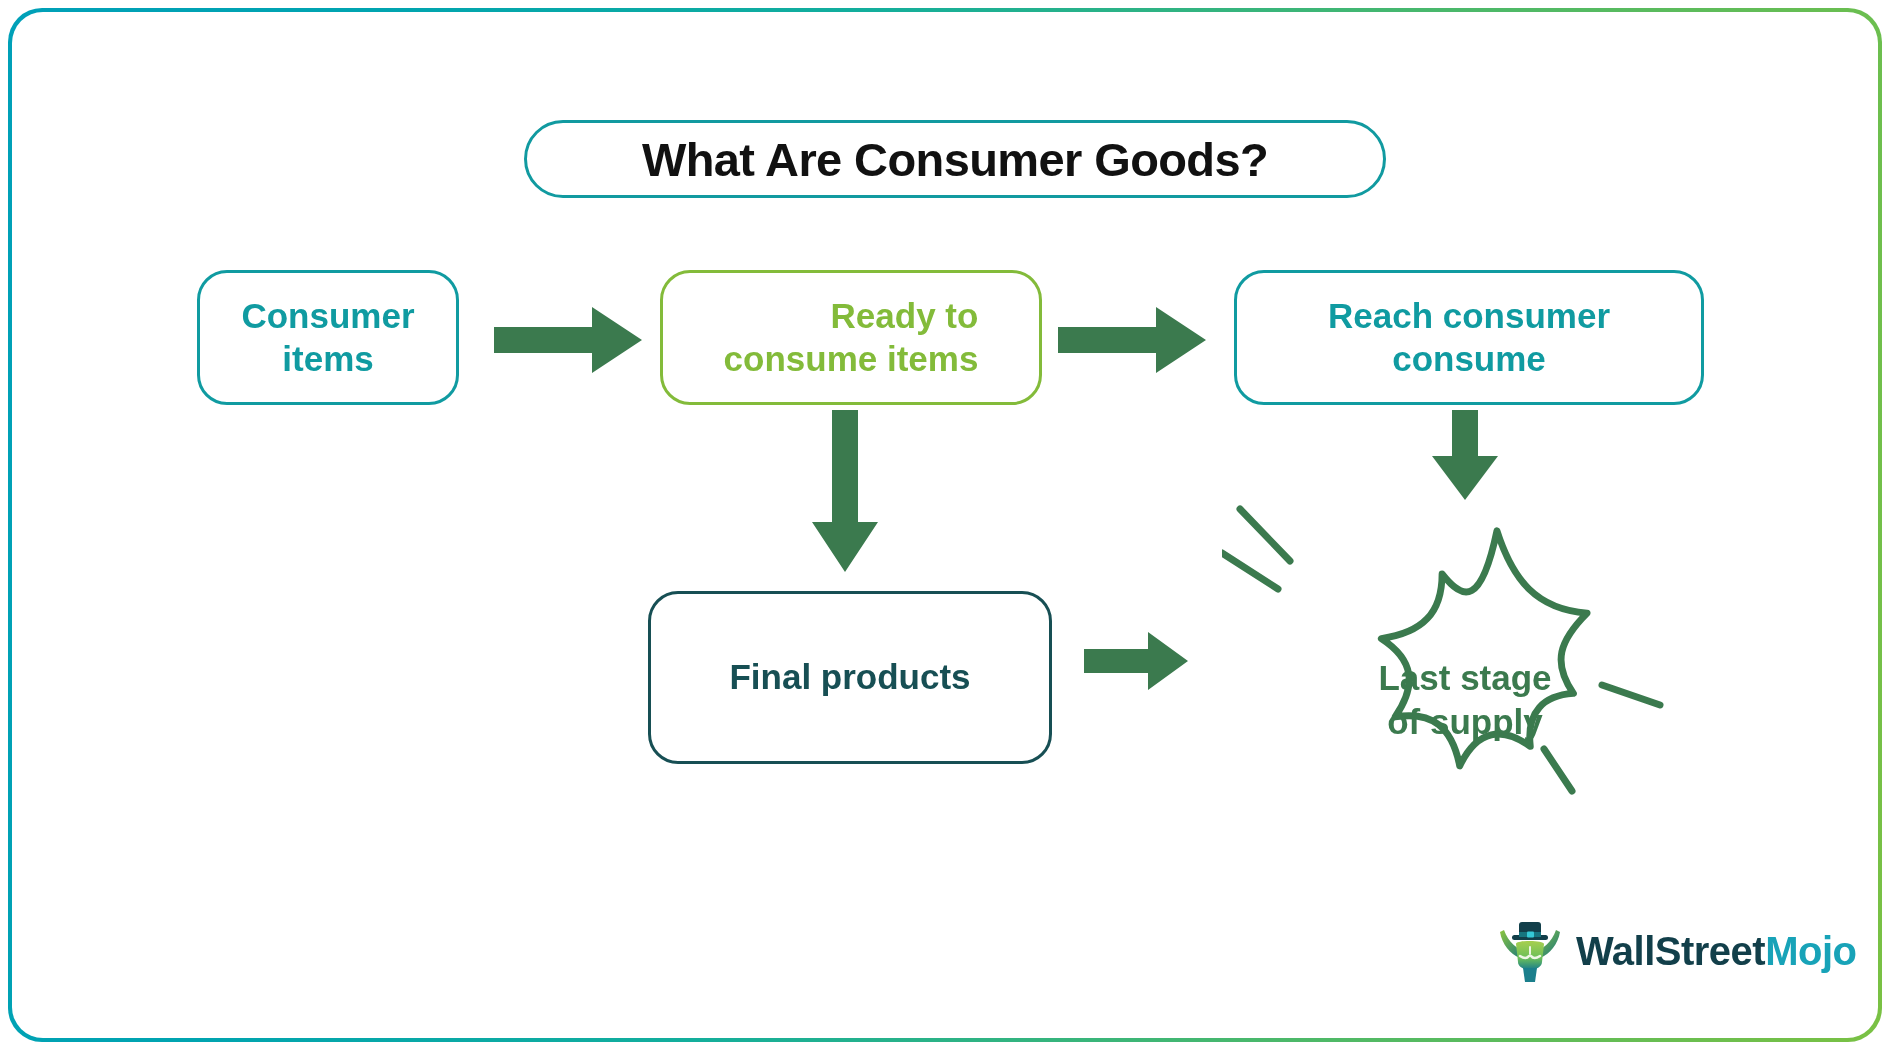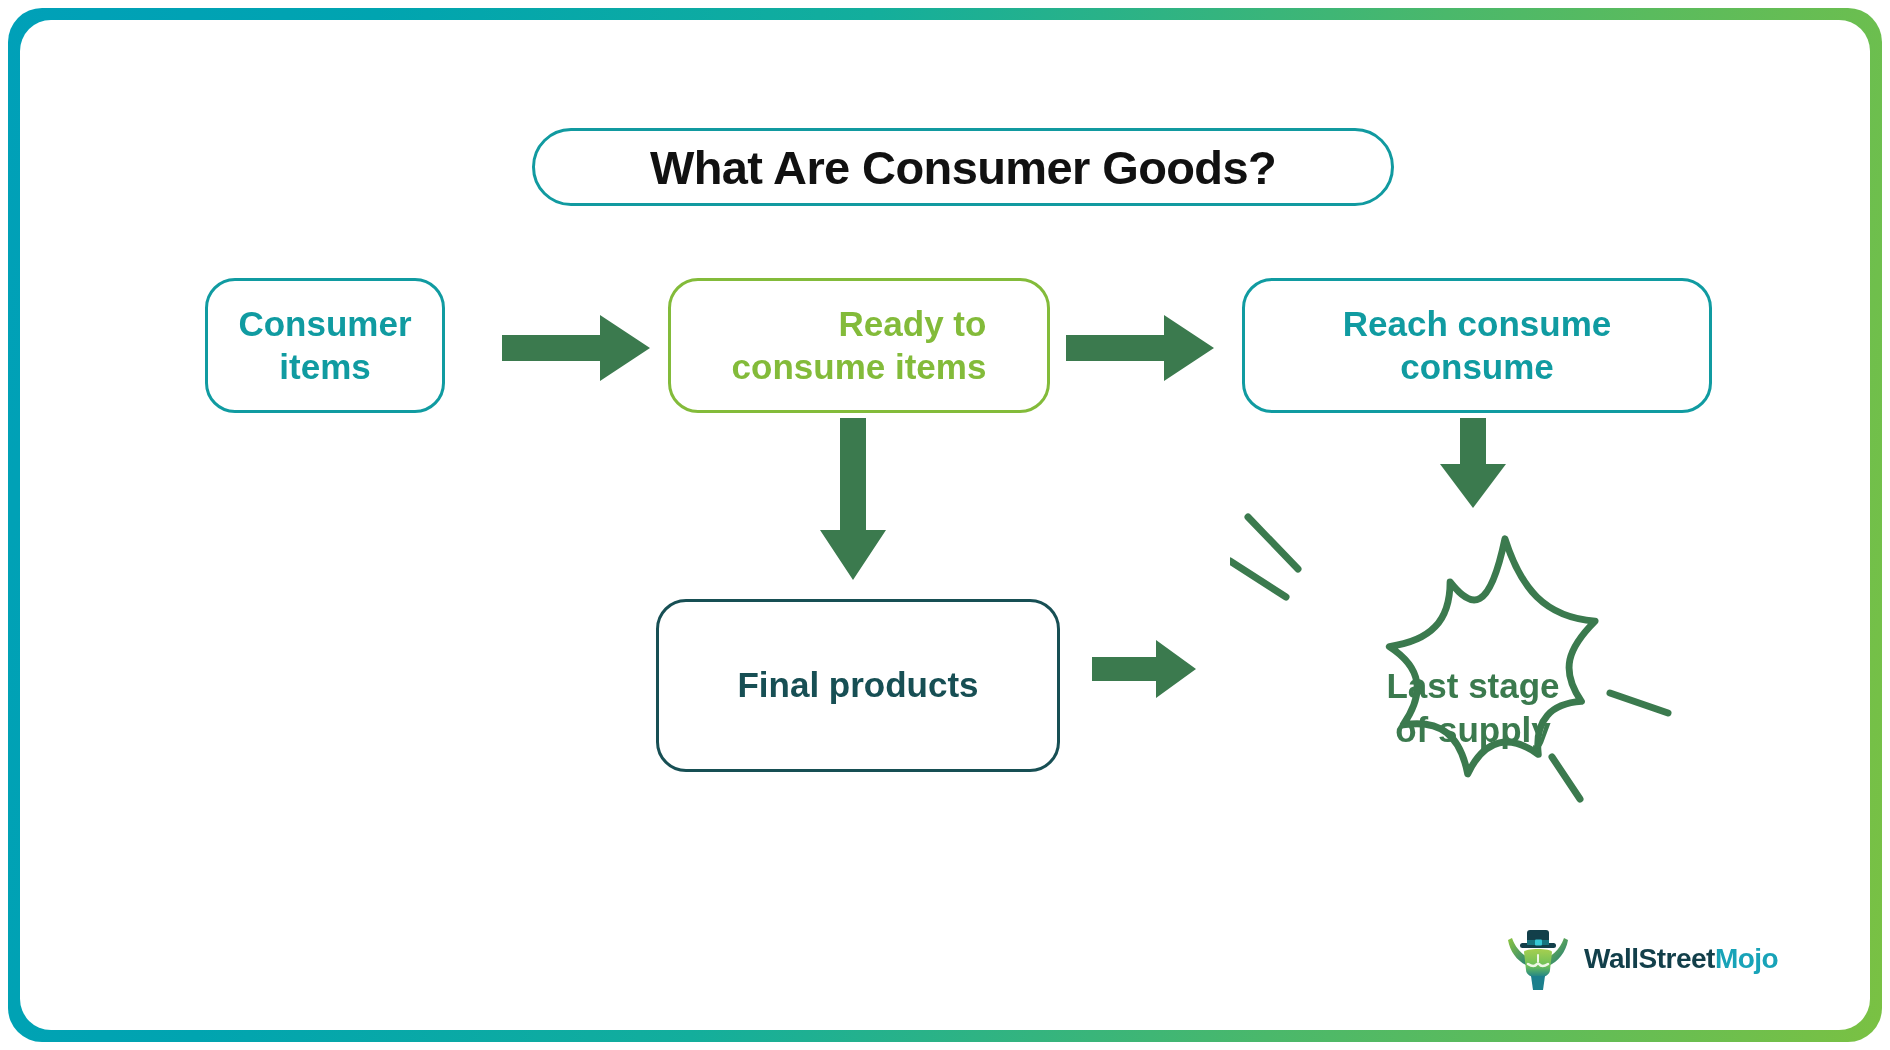--- a/index.html
+++ b/index.html
@@ -16,21 +16,21 @@
 
   
   #infographic {
     position: absolute;
     left: 8px;
     top: 8px;
     width: 1874px;
     height: 1034px;
     box-sizing: border-box;
     border-radius: 34px;
-    padding: 12px;
+    padding: 4px;
     background: linear-gradient(100deg, #00a0b8 0%, #00a4b0 18%, #13ae9c 42%, #4ab86b 70%, #7ac143 100%);
   }
   #infographic-inner {
     width: 100%;
     height: 100%;
     background: #ffffff;
     border-radius: 31px;
     position: relative;
     overflow: hidden;
   }
@@ -69,21 +69,21 @@
     justify-content: center;
     text-align: center;
     font-weight: bold;
     line-height: 1.22;
     background: #ffffff;
   }
 
   #node-consumer-goods {
     left: 185px;
     top: 258px;
-    width: 240px;
+    width: 262px;
     height: 135px;
     border-color: #109ba1;
     color: #109ba1;
     font-size: 35px;
   }
 
   #node-ready-items {
     left: 648px;
     top: 258px;
     width: 382px;
@@ -146,21 +146,21 @@
   
   #logo {
     position: absolute;
     left: 1486px;
     top: 908px;
     display: flex;
     align-items: center;
     gap: 14px;
   }
   #logo-wordmark {
-    font-size: 28px;
+    font-size: 40px;
     font-weight: bold;
     letter-spacing: -0.5px;
     white-space: nowrap;
   }
   .wm-wall { color: #123f4a; }
   .wm-mojo { color: #18a3b8; }
 </style>
 </head>
 <body>
 
@@ -180,21 +180,21 @@
 
     <div class="node" id="node-ready-items">
       <span>
         <span>Ready to</span><br>
         <span>consume items</span>
       </span>
     </div>
 
     <div class="node" id="node-reach-consumer">
       <span>
-        <span>Reach consume</span><br>
+        <span>Reach consumer</span><br>
         <span>consume</span>
       </span>
     </div>
 
     <div class="node" id="node-final-products">
       <span>Final products</span>
     </div>
 
     <svg class="arrow" id="arrow-goods-to-ready" width="148" height="66" viewBox="0 0 148 66">
       <path d="M0 20 H98 V0 L148 33 L98 66 V46 H0 Z" fill="#3b7a4e"></path>

